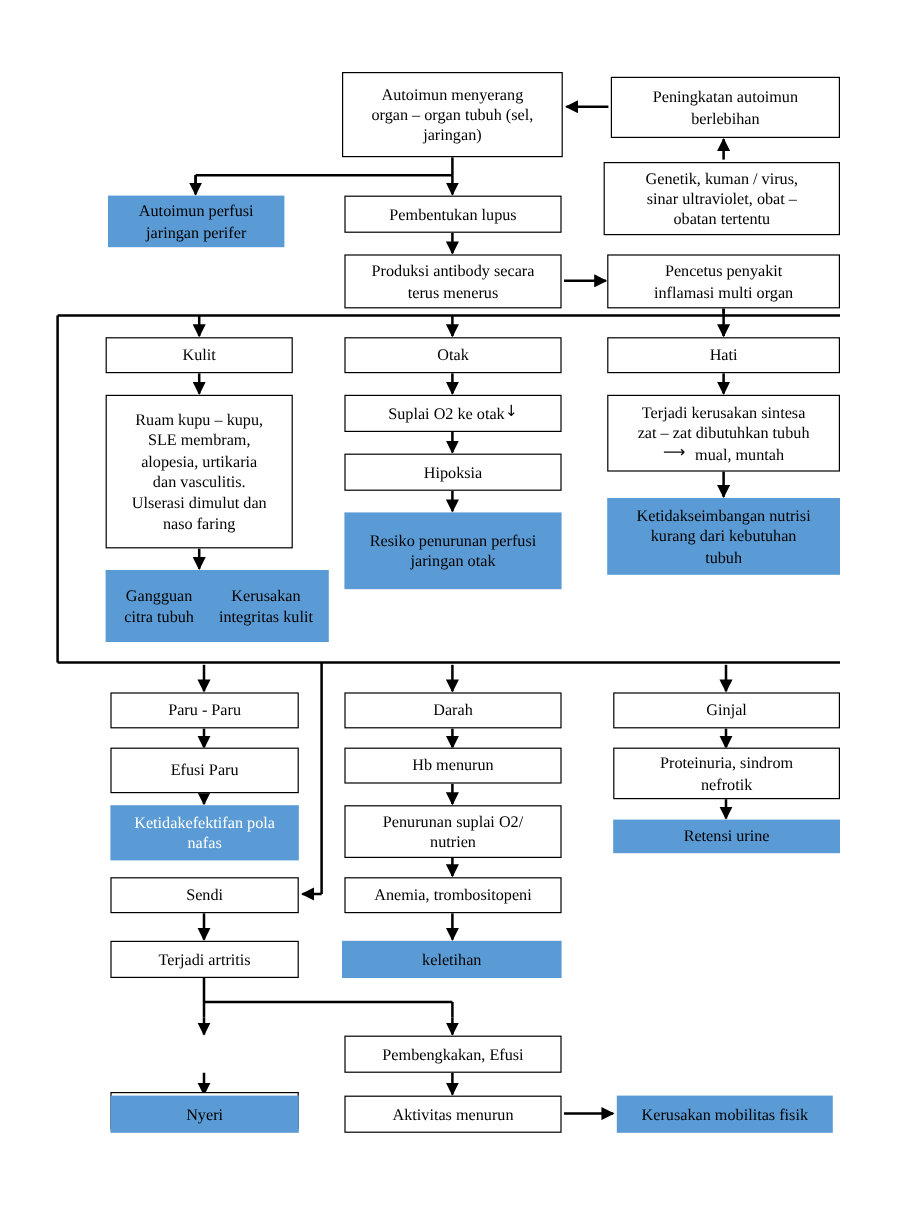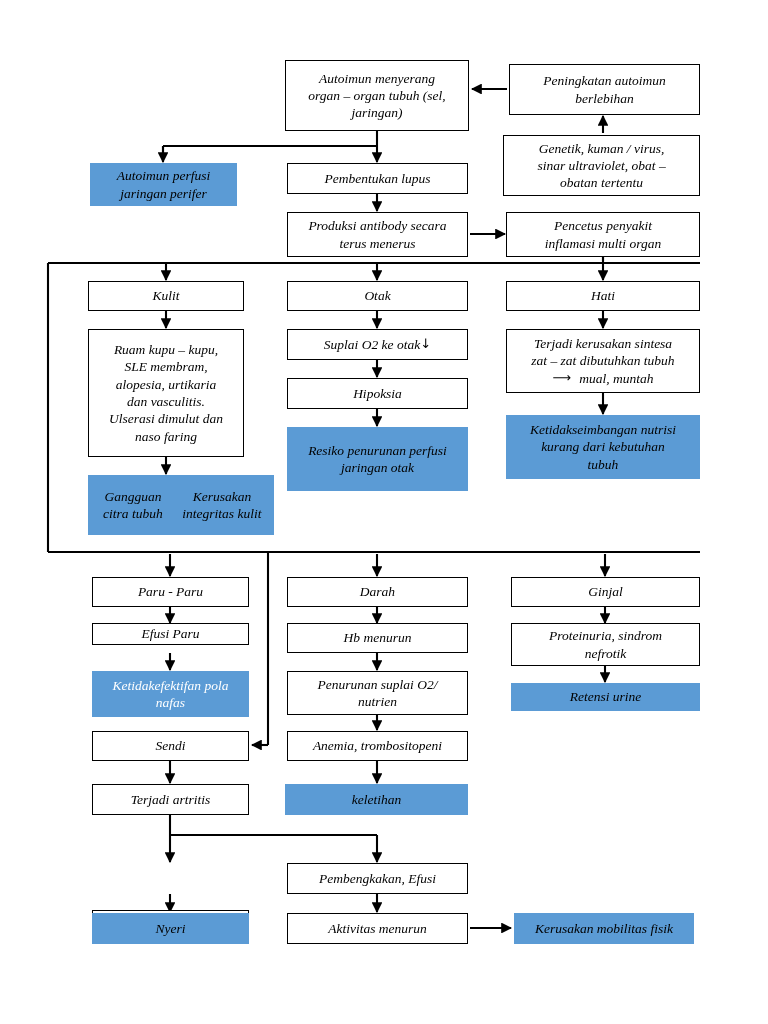--- a/index.html
+++ b/index.html
@@ -29,21 +29,20 @@
     box-sizing: border-box;
     display: flex;
     align-items: center;
     justify-content: center;
     text-align: center;
     color: #000000;
     font-size: 13.5px;
     line-height: 1.28;
     padding: 2px 4px;
     z-index: 2;
-    font-style: italic;
   }
   .node.plain {
     background: #ffffff;
     border: 1.6px solid #000000;
   }
   .node.blue {
     background: #5B9BD5;
     border: none;
   }
   .node.blue-white-text {
@@ -260,21 +259,21 @@
   </div>
 
   <div class="node plain" style="left:287px; top:577px; width:181px; height:30px;">
     <span class="txt">Darah</span>
   </div>
 
   <div class="node plain" style="left:511px; top:577px; width:189px; height:30px;">
     <span class="txt">Ginjal</span>
   </div>
 
-  <div class="node plain" style="left:92px; top:623px; width:157px; height:22px;">
+  <div class="node plain" style="left:92px; top:623px; width:157px; height:38px;">
     <span class="txt">Efusi Paru</span>
   </div>
 
   <div class="node plain" style="left:287px; top:623px; width:181px; height:30px;">
     <span class="txt">Hb menurun</span>
   </div>
 
   <div class="node plain" style="left:511px; top:623px; width:189px; height:43px;">
     <span class="txt">Proteinuria, sindrom
 nefrotik</span>

